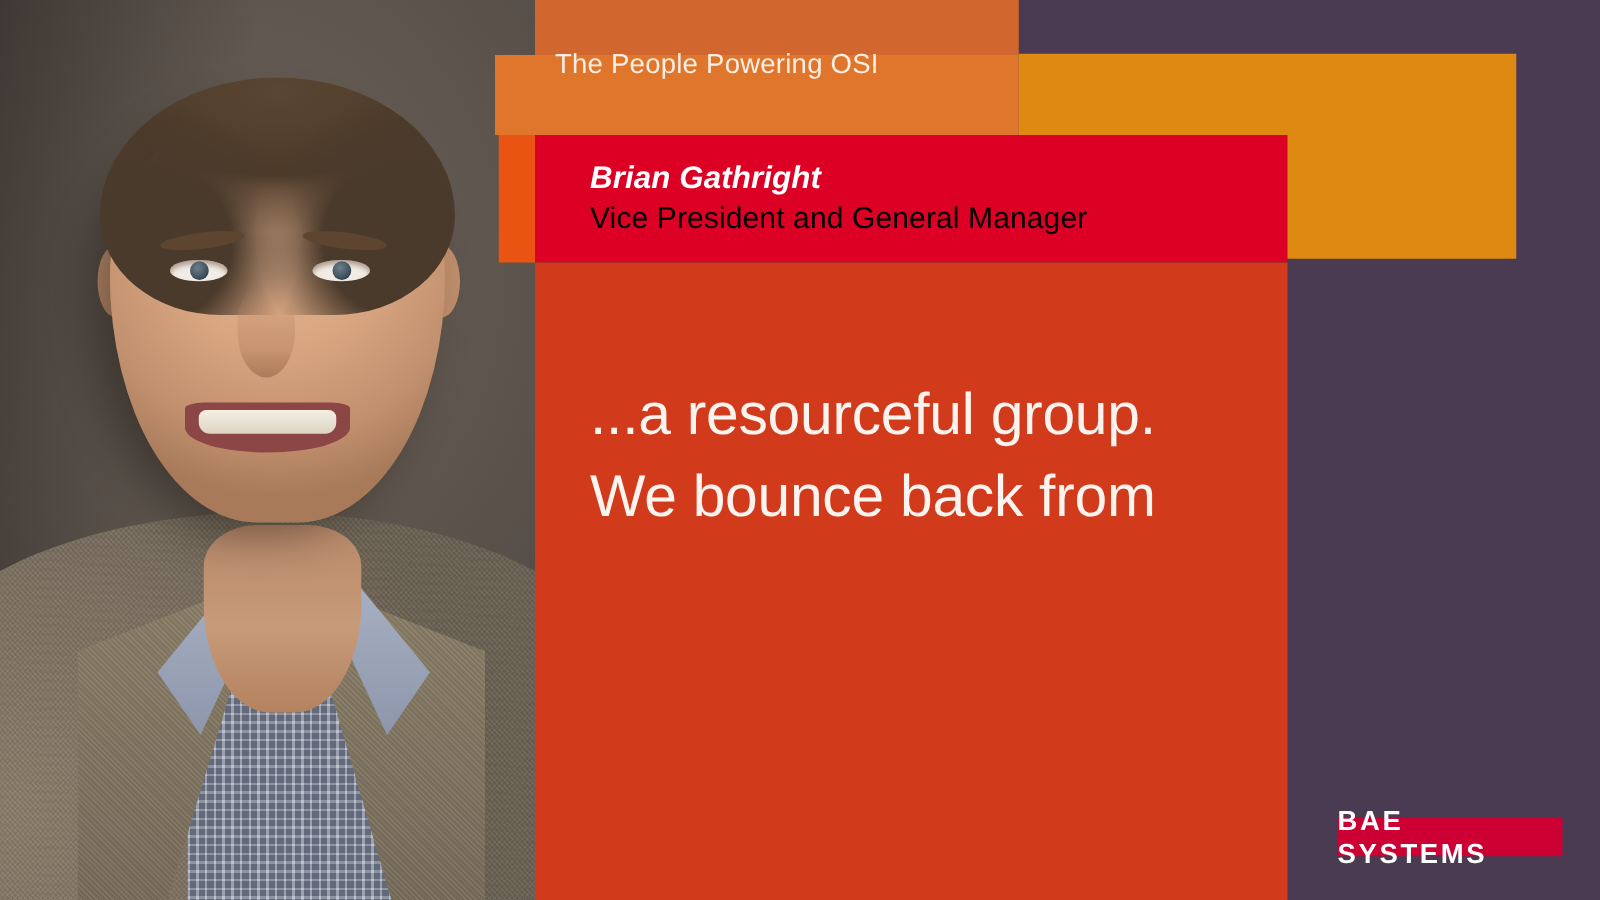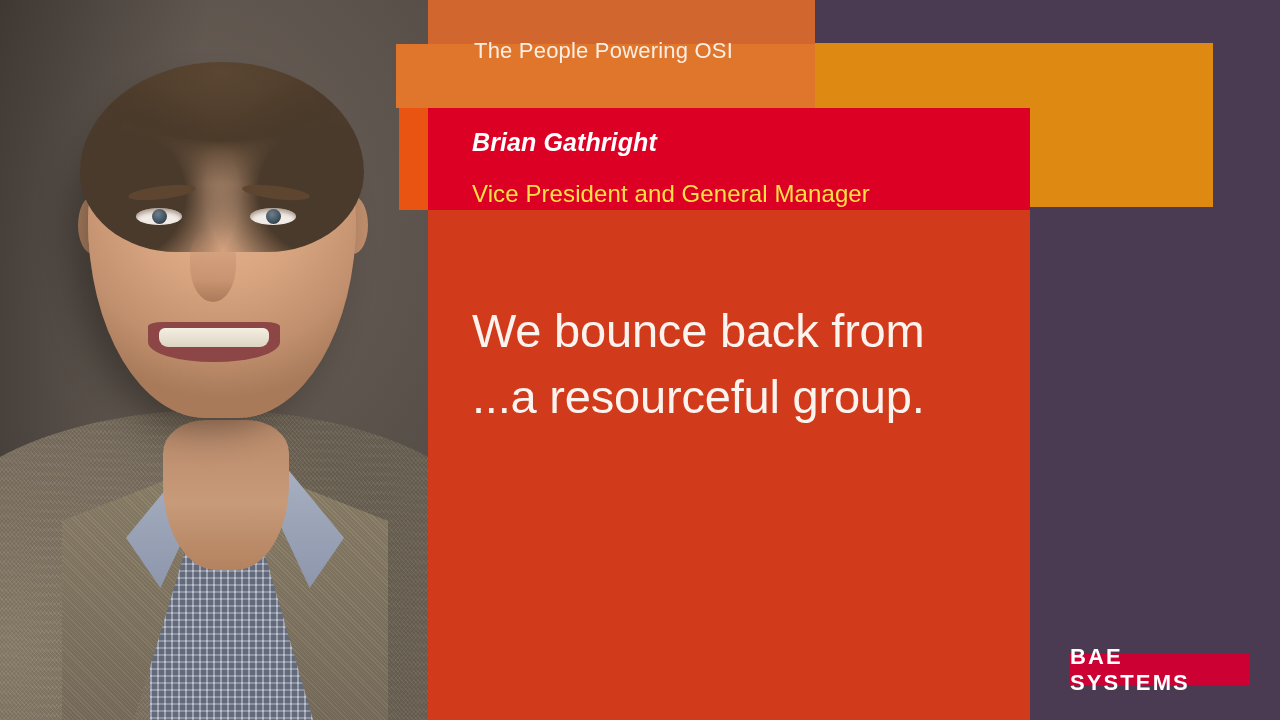--- a/index.html
+++ b/index.html
@@ -168,43 +168,43 @@
     position:absolute; left:428px; top:108px; width:602px; height:102px;
     background:#dc0024;
   }
   .name-band .nm {
     position:absolute; left:44px; top:20px;
     font-size:25px; font-weight:bold; color:#ffffff;
     letter-spacing:.1px;
     font-style:italic;
   }
   .name-band .rl {
-    position:absolute; left:44px; top:72px;
-    font-size:24px; font-weight:normal; color:#fde047;
+    position:absolute; left:44px; top:53px;
+    font-size:24px; font-weight:normal; color:#000000;
     letter-spacing:.1px;
   }
 
   
   .quote-panel {
     position:absolute; left:428px; top:210px; width:602px; height:510px;
     background:#d23a1c;
   }
   .quote-text {
     position:absolute; left:44px; top:88px; right:18px;
     color:#fbf3ee;
     font-size:47px;
     line-height:1.41;
     font-weight:350;
     letter-spacing:-.2px;
   }
   .quote-text .ln { display:block; white-space:nowrap; }
 
   
   .eyebrow {
-    position:absolute; left:474px; top:38px;
+    position:absolute; left:444px; top:38px;
     font-size:22px; color:#fbeee4; letter-spacing:.2px;
   }
 
   
   .logo {
     position:absolute; left:1070px; top:654px;
     width:180px; height:31px;
     background:#cc0033;
     display:flex; align-items:center; justify-content:center;
   }
@@ -248,22 +248,22 @@
 
   <div class="eyebrow">The People Powering OSI</div>
 
   <div class="name-band">
     <div class="nm">Brian Gathright</div>
     <div class="rl">Vice President and General Manager</div>
   </div>
 
   <div class="quote-panel">
     <div class="quote-text">
+      <span class="ln">...a resourceful group.</span>
       <span class="ln">We bounce back from</span>
-      <span class="ln">...a resourceful group.</span>
     </div>
   </div>
 
   <div class="logo">
     <span>BAE SYSTEMS</span>
   </div>
 
 </div>
 
 </body></html>

